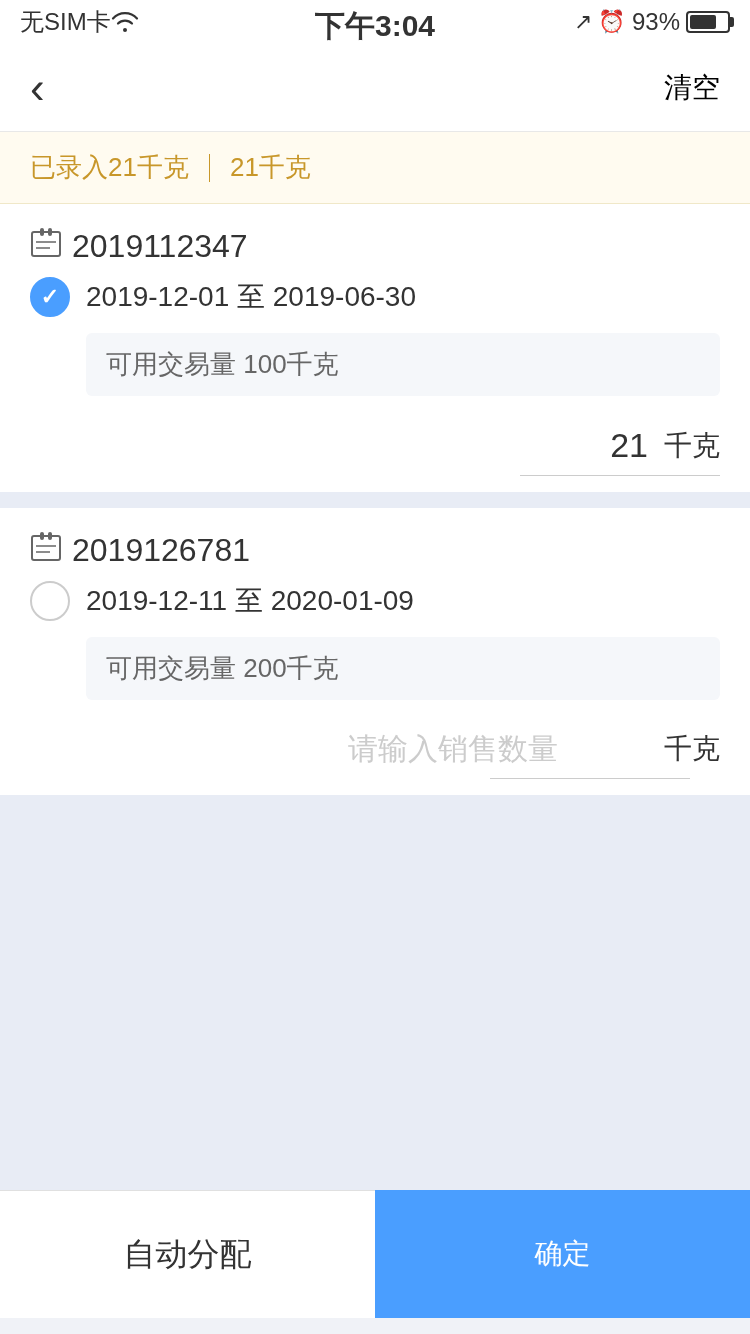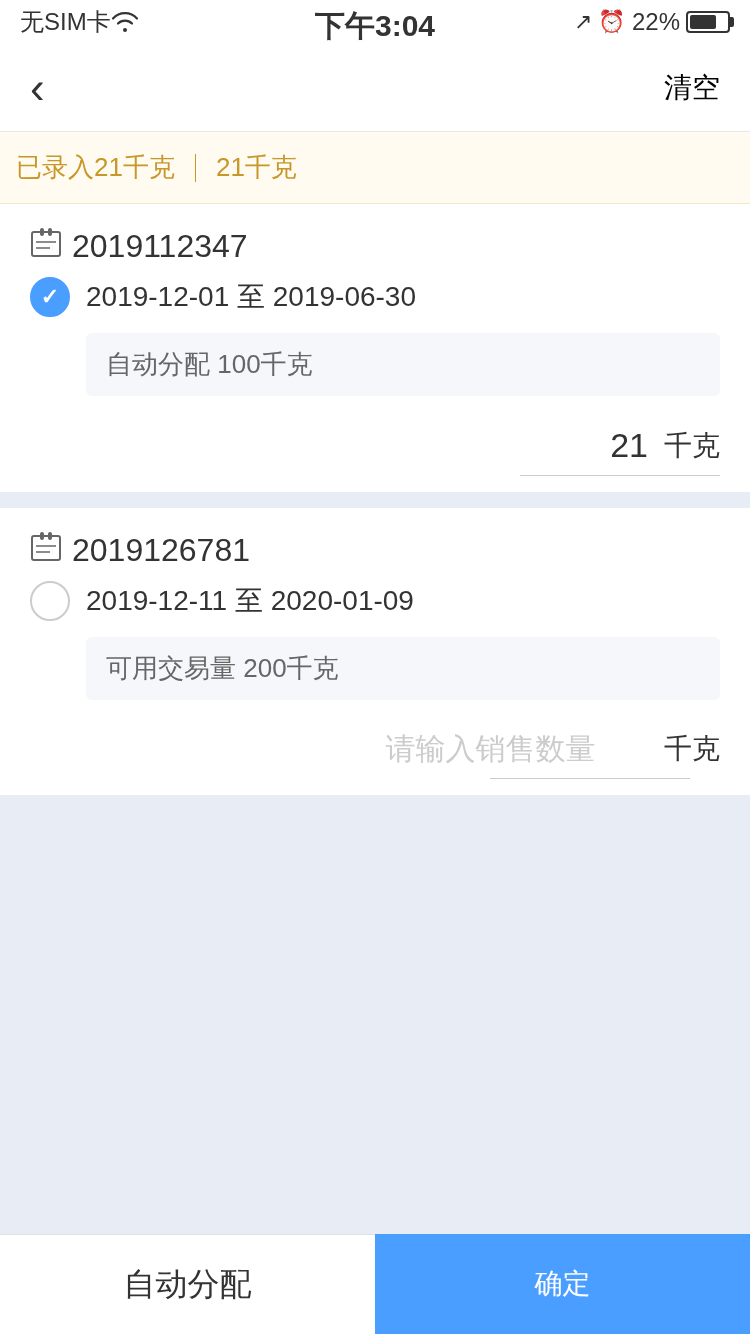--- a/index.html
+++ b/index.html
@@ -96,21 +96,21 @@
       color: #333;
     }
     .nav-action {
       font-size: 28px;
       color: #000000;
     }
 
     
     .info-banner {
       background: #fffbf0;
-      padding: 18px 16px;
+      padding: 18px 30px;
       display: flex;
       align-items: center;
       gap: 20px;
       border-bottom: 1px solid #f0e8c8;
     }
     .info-label {
       font-size: 26px;
       color: #c8972a;
     }
     .info-divider {
@@ -210,23 +210,23 @@
     
     .bottom-area {
       background: #e8ecf5;
       flex: 1;
       min-height: 400px;
     }
 
     
     .bottom-buttons {
       position: fixed;
-      bottom: 0;
+      bottom: 16px;
       width: 750px;
-      height: 100px;
+      height: 128px;
       display: flex;
     }
     .btn-auto {
       flex: 1;
       background: #fff;
       border: none;
       font-size: 32px;
       color: #333;
       display: flex;
       align-items: center;
@@ -255,21 +255,21 @@
         <path d="M14 18a2 2 0 1 1 0 4 2 2 0 0 1 0-4z" fill="#333"></path>
         <path d="M7 13.5a9.9 9.9 0 0 1 14 0" stroke="#333" stroke-width="2.2" fill="none" stroke-linecap="round"></path>
         <path d="M2 8.5a16 16 0 0 1 24 0" stroke="#333" stroke-width="2.2" fill="none" stroke-linecap="round"></path>
       </svg>
     </span>
   </div>
   <div class="status-center">下午3:04</div>
   <div class="status-right">
     <span style="font-size:22px;">↗</span>
     <span style="font-size:22px;">⏰</span>
-    <span>22%</span>
+    <span>93%</span>
     <span class="battery-icon">
       <span class="battery-fill"></span>
     </span>
   </div>
 </div>
 
 <div class="nav-bar">
   <span class="nav-back" style="font-size:44px; font-weight:300;">‹</span>
   <span class="nav-action">清空</span>
 </div>
@@ -290,21 +290,21 @@
         <line x1="6" y1="14" x2="26" y2="14" stroke="#666" stroke-width="1.5"></line>
         <line x1="6" y1="20" x2="20" y2="20" stroke="#666" stroke-width="1.5"></line>
       </svg>
     </span>
     <span class="batch-id">2019112347</span>
   </div>
   <div class="batch-date-row">
     <div class="radio-circle checked"></div>
     <span class="batch-date">2019-12-01 至 2019-06-30</span>
   </div>
-  <div class="available-box">自动分配 100千克</div>
+  <div class="available-box">可用交易量 100千克</div>
 </div>
 
 <div style="background:#fff; padding: 10px 30px 0 30px;">
   <div style="display:flex; align-items:center; justify-content:flex-end; gap:16px; padding-bottom: 10px;">
     <span style="font-size:34px; color:#333; font-weight:500;">21</span>
     <span style="font-size:28px; color:#333;">千克</span>
   </div>
   <div style="height:1px; background:#ccc; width:200px; margin-left:auto;"></div>
   <div style="height:16px;"></div>
 </div>
@@ -326,21 +326,21 @@
   </div>
   <div class="batch-date-row">
     <div class="radio-circle"></div>
     <span class="batch-date">2019-12-11 至 2020-01-09</span>
   </div>
   <div class="available-box">可用交易量 200千克</div>
 </div>
 
 <div style="background:#fff; padding: 10px 30px 0 30px;">
   <div style="display:flex; align-items:center; justify-content:flex-end; gap:16px; padding-bottom: 10px;">
-    <input class="input-field" type="number" style="border: none; outline: none; font-size: 30px; color: #0f172a; text-align: center; width: 300px; background: transparent;" placeholder="请输入销售数量">
+    <input class="input-field" type="number" style="border: none; outline: none; font-size: 30px; color: #0f172a; text-align: left; width: 300px; background: transparent;" placeholder="请输入销售数量">
     <span style="font-size:28px; color:#333;">千克</span>
   </div>
   <div class="input-underline" style="height:1px; background:#ccc; width:200px; margin-left:auto;"></div>
   <div style="height:16px;"></div>
 </div>
 
 <div class="bottom-area" style="height: 460px; background:#e8ecf5;"></div>
 
 <div class="bottom-buttons">
   <button class="btn-auto">自动分配</button>

